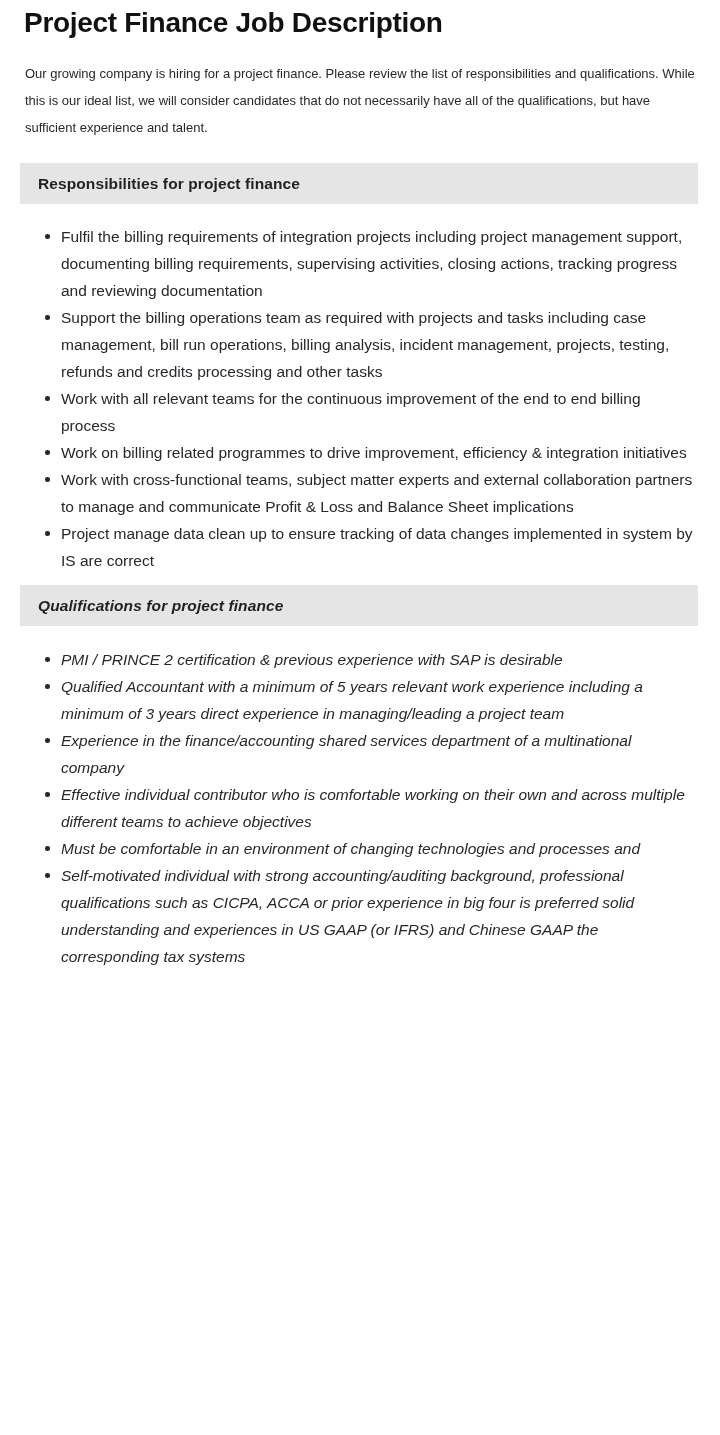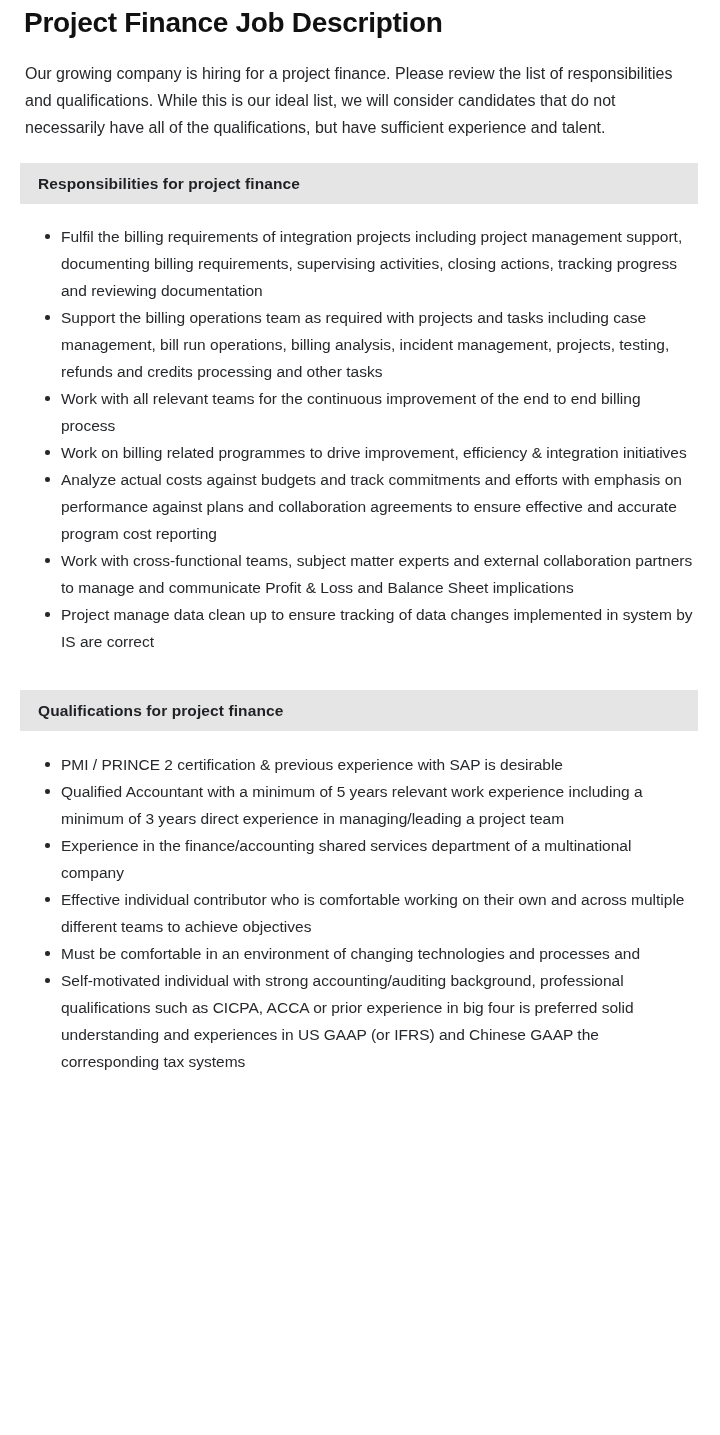--- a/index.html
+++ b/index.html
@@ -29,21 +29,21 @@
     letter-spacing: -0.3px;
     color: #111111;
     margin: 0;
     padding: 6px 24px 0 24px;
     line-height: 34px;
   }
 
   .intro {
     margin: 0;
     padding: 20px 24px 0 25px;
-    font-size: 16px;
+    font-size: 13px;
     line-height: 27px;
     color: #26282b;
     max-width: 672px;
   }
 
   .section {
     margin-top: 22px;
   }
 
   .section-header {
@@ -88,21 +88,22 @@
     border-radius: 50%;
     background: #26282b;
   }
 
   .section.responsibilities ul.bullets {
     padding-top: 19px;
     padding-bottom: 0;
   }
 
   .section.qualifications {
-    margin-top: 35px;
+    margin-top: 11px;
+    font-style: italic;
   }
 
   .section.qualifications ul.bullets {
   }
 
   .bottom-pad {
     height: 46px;
   }
 </style>
 </head>
@@ -116,21 +117,20 @@
 
   <div class="section responsibilities">
     <div class="section-header">
       <span class="section-header-text">Responsibilities for project finance</span>
     </div>
     <ul class="bullets">
       <li>Fulfil the billing requirements of integration projects including project management support, documenting billing requirements, supervising activities, closing actions, tracking progress and reviewing documentation</li>
       <li>Support the billing operations team as required with projects and tasks including case management, bill run operations, billing analysis, incident management, projects, testing, refunds and credits processing and other tasks</li>
       <li>Work with all relevant teams for the continuous improvement of the end to end billing process</li>
       <li>Work on billing related programmes to drive improvement, efficiency &amp; integration initiatives</li>
-      <li>Analyze actual costs against budgets and track commitments and efforts with emphasis on performance against plans and collaboration agreements to ensure effective and accurate program cost reporting</li>
       <li>Work with cross-functional teams, subject matter experts and external collaboration partners to manage and communicate Profit &amp; Loss and Balance Sheet implications</li>
       <li>Project manage data clean up to ensure tracking of data changes implemented in system by IS are correct</li>
     </ul>
   </div>
 
   <div class="section qualifications">
     <div class="section-header">
       <span class="section-header-text">Qualifications for project finance</span>
     </div>
     <ul class="bullets">

